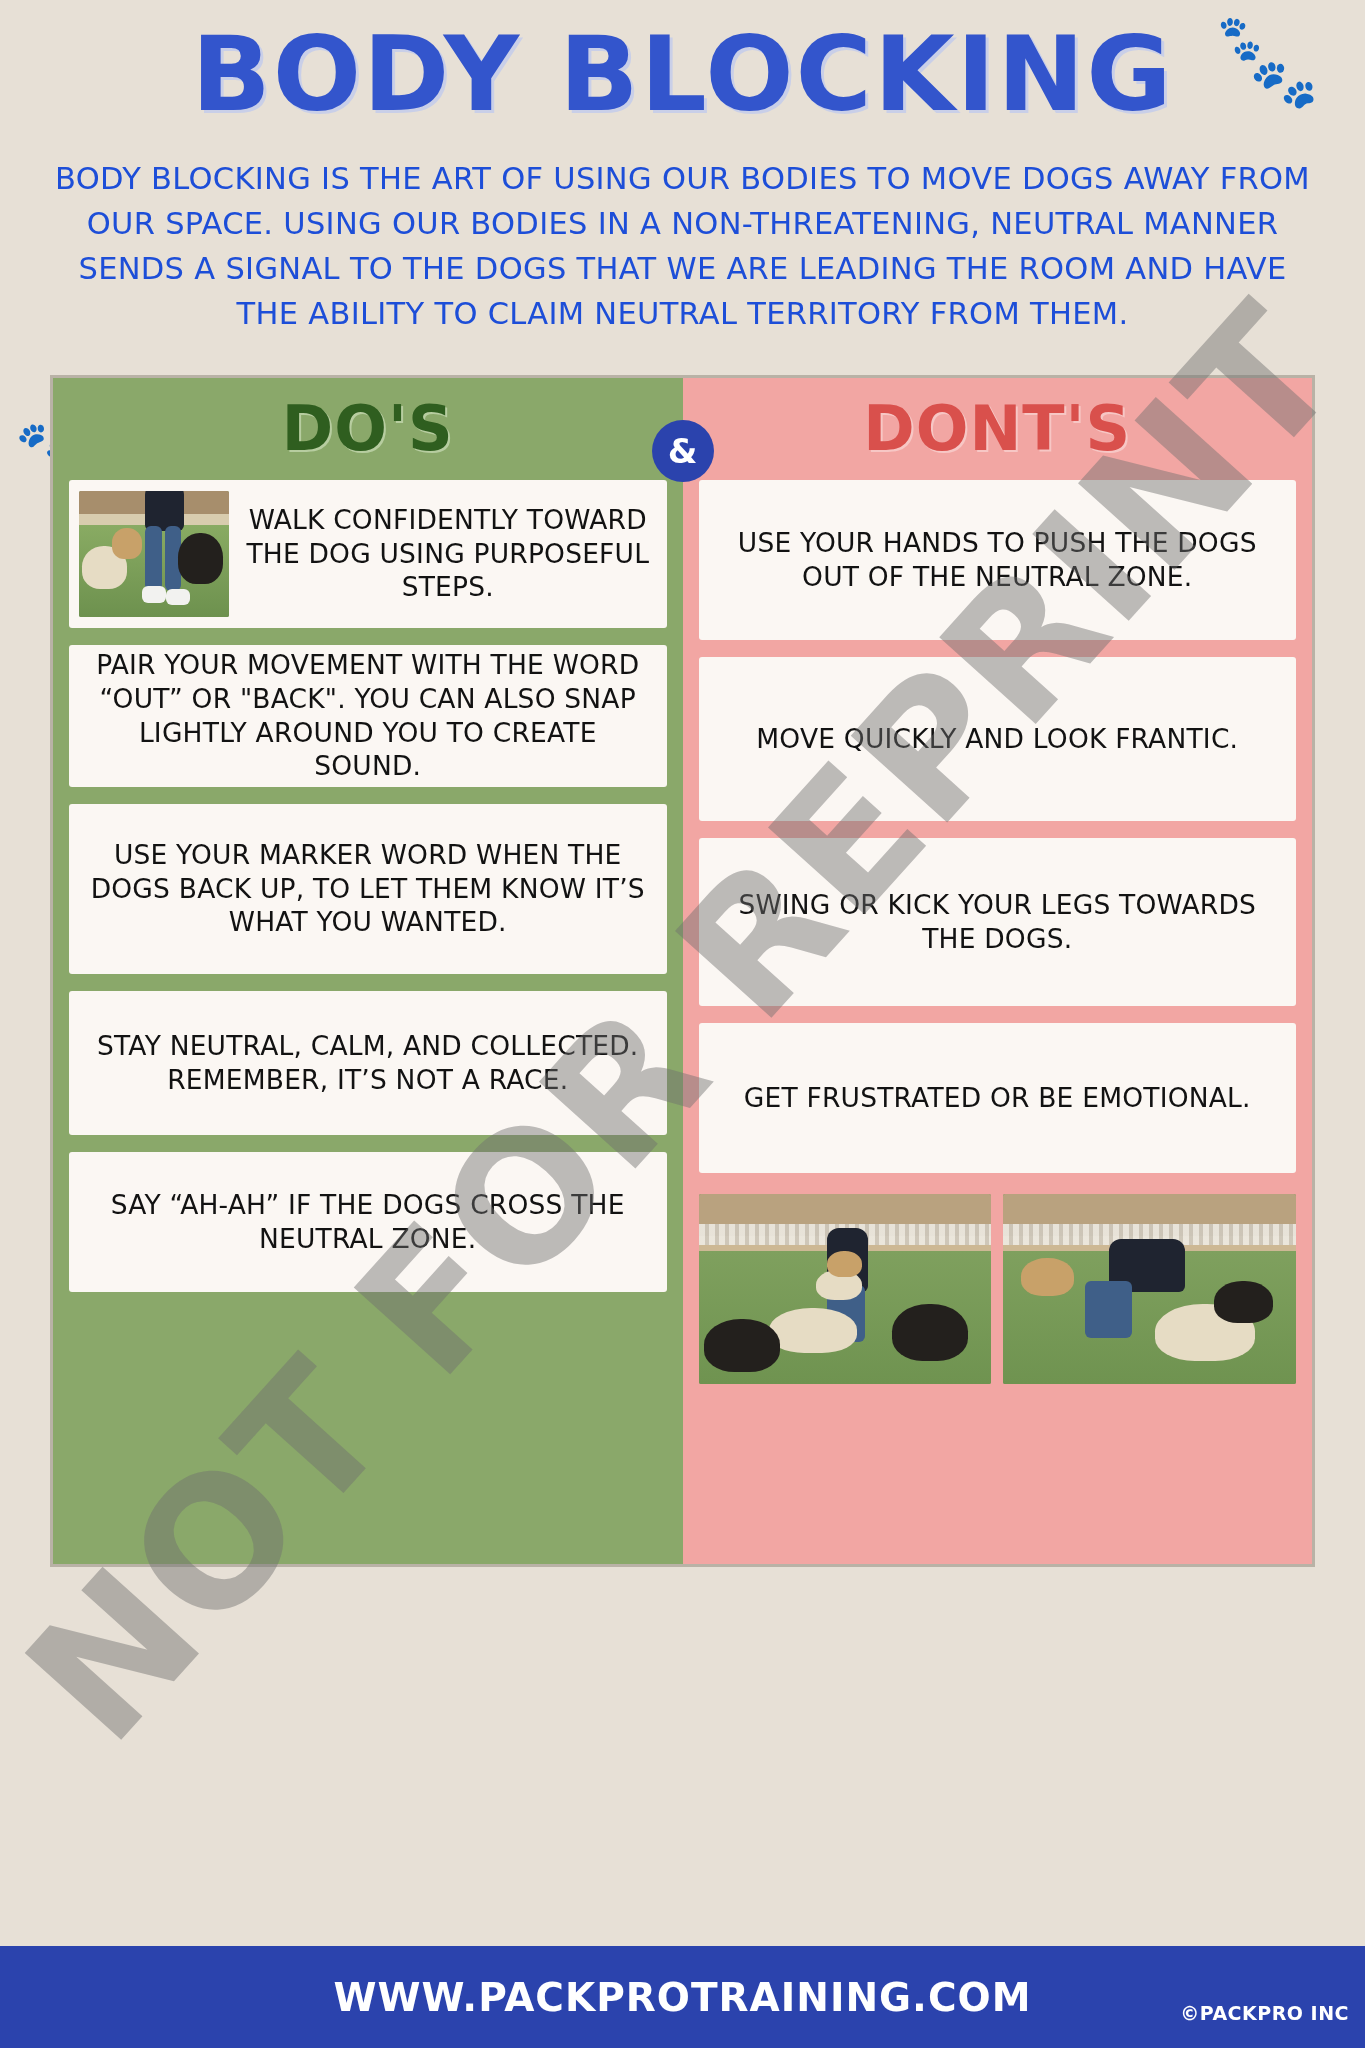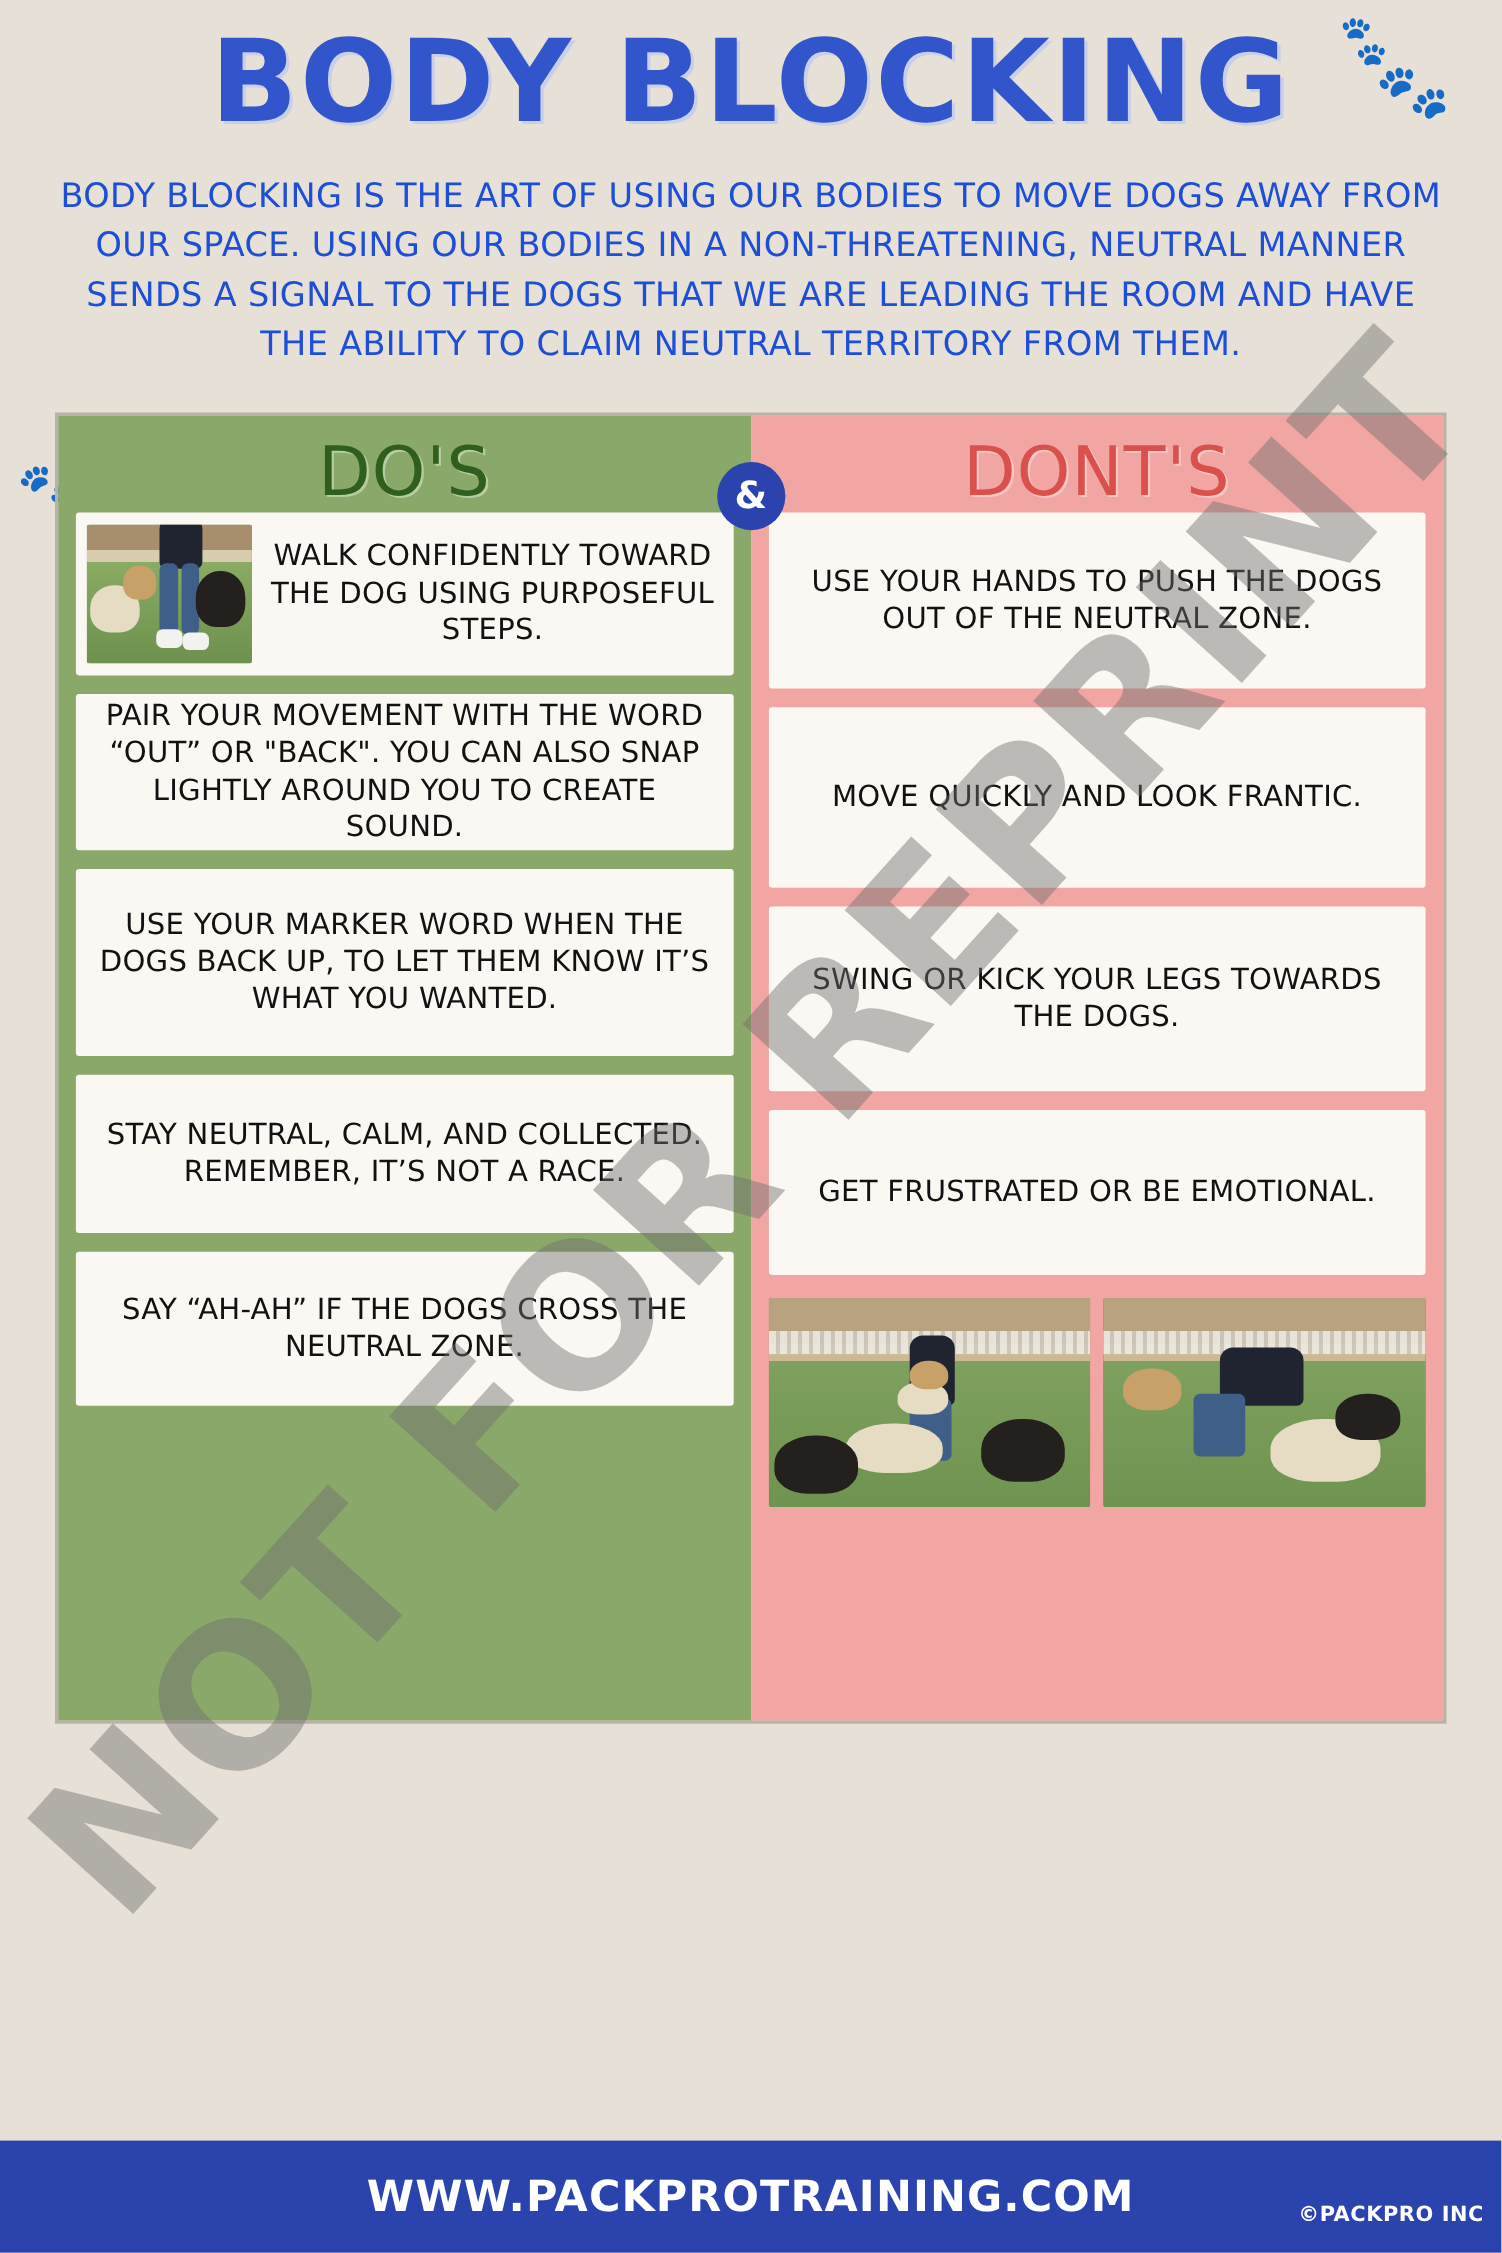--- a/index.html
+++ b/index.html
@@ -73,24 +73,24 @@
     width: 50%;
     background: #8aa86a;
   }
   .col-dont {
     width: 50%;
     background: #f2a6a3;
   }
   .col-head {
     text-align: center;
     font-family: "DejaVu Sans", sans-serif;
-    font-weight: normal;
+    font-weight: bold;
     font-size: 62px;
     letter-spacing: 1px;
-    margin: 10px 0 6px 0;
+    margin: 10px 0 20px 0;
     line-height: 1;
   }
   .col-do .col-head { color: #2f5e1f; text-shadow: 2px 2px 0 #b7cda0; }
   .col-dont .col-head { color: #d9504c; text-shadow: 2px 2px 0 #f7c7c5; }
 
   .amp-badge {
     position: absolute;
     left: 50%;
     top: 42px;
     transform: translateX(-50%);

